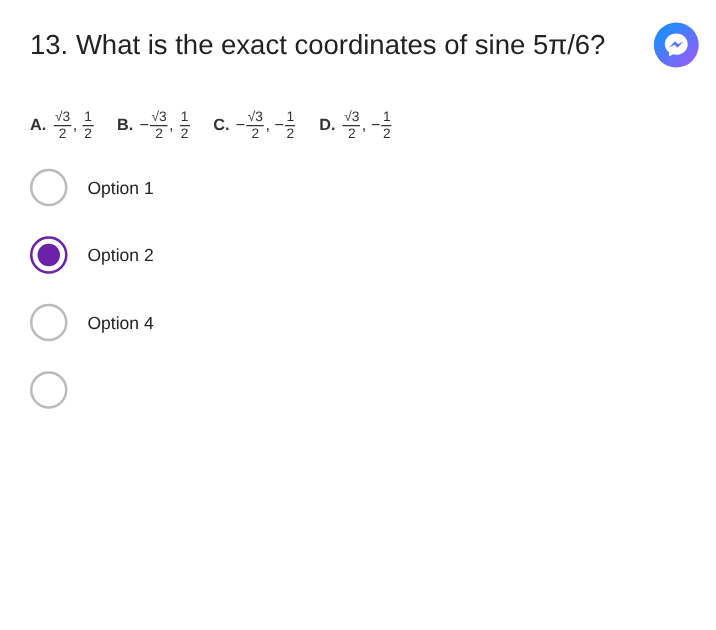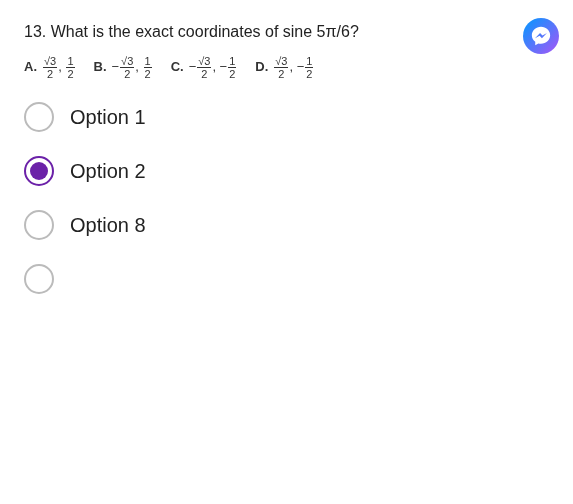--- a/index.html
+++ b/index.html
@@ -5,24 +5,24 @@
     * { box-sizing: border-box; margin: 0; padding: 0; }
     body {
       font-family: Arial, sans-serif;
       background: #fff;
       width: 573px;
       min-height: 504px;
       padding: 20px 24px;
       position: relative;
     }
     .question-text {
-      font-size: 16px;
+      font-size: 22px;
       color: #222;
       line-height: 1.45;
-      margin-bottom: 12px;
+      margin-bottom: 36px;
       padding-right: 50px;
     }
     .messenger-icon {
       position: absolute;
       top: 18px;
       right: 14px;
       width: 36px;
       height: 36px;
       background: linear-gradient(135deg, #0099ff, #a855f7);
       border-radius: 50%;
@@ -74,21 +74,21 @@
     .radio-outer.selected {
       border: 2px solid #6b21a8;
     }
     .radio-inner {
       width: 18px;
       height: 18px;
       border-radius: 50%;
       background: #6b21a8;
     }
     .choice-text {
-      font-size: 20px;
+      font-size: 14px;
       color: #222;
     }
     .inline-frac {
       display: inline-flex;
       flex-direction: column;
       align-items: center;
       font-size: 11px;
       line-height: 1.1;
       vertical-align: middle;
       margin: 0 1px;
@@ -178,19 +178,19 @@
 
   <div class="choice-row">
     <div class="radio-outer selected">
       <div class="radio-inner"></div>
     </div>
     <span class="choice-text">Option 2</span>
   </div>
 
   <div class="choice-row">
     <div class="radio-outer"></div>
-    <span class="choice-text">Option 8</span>
+    <span class="choice-text">Option 4</span>
   </div>
 
   <div class="choice-row">
     <div class="radio-outer"></div>
   </div>
 </div>
 
 </body></html>

